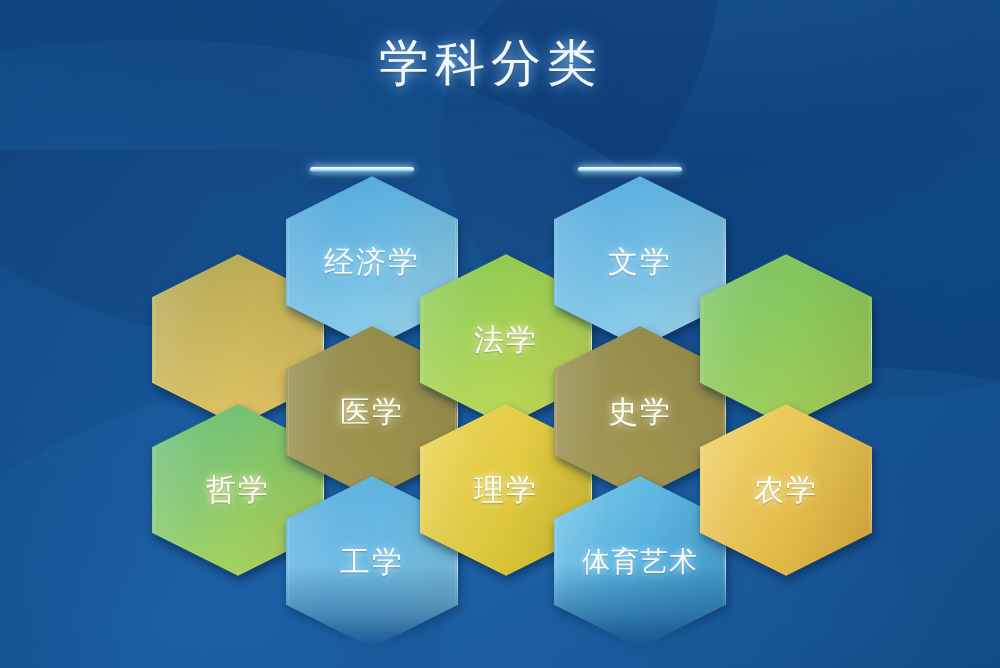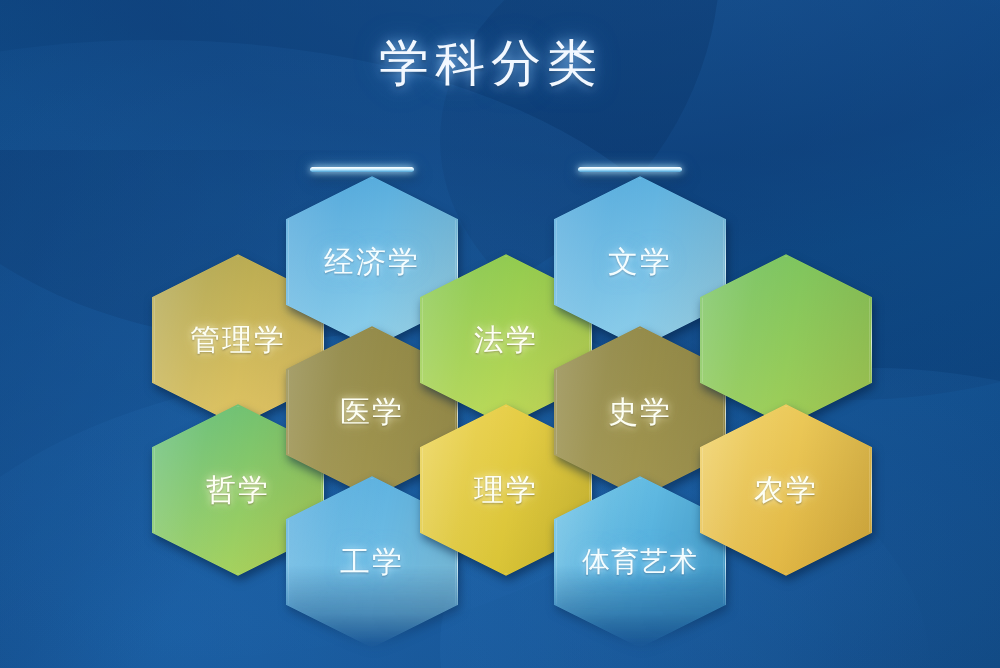--- a/index.html
+++ b/index.html
@@ -111,21 +111,20 @@
 
   <div id="title">学科分类</div>
 
   <div id="hexgrid">
       <div class="hexwrap" style="left: 152px; top: 254px;">
         <div class="hex">
           <div class="inner" style="background: linear-gradient(145deg, rgb(168, 160, 74) 0%, rgb(240, 207, 106) 100%);"></div>
           <div class="gloss"></div>
           <div class="rim"></div>
           <div class="edgelite"></div>
-          <div class="label">管理学</div>
         </div>
       </div>
       <div class="hexwrap" style="left: 152px; top: 404px;">
         <div class="hex">
           <div class="inner" style="background: linear-gradient(145deg, rgb(90, 186, 120) 0%, rgb(188, 217, 87) 100%);"></div>
           <div class="gloss"></div>
           <div class="rim"></div>
           <div class="edgelite"></div>
           <div class="label">哲学</div>
         </div>

